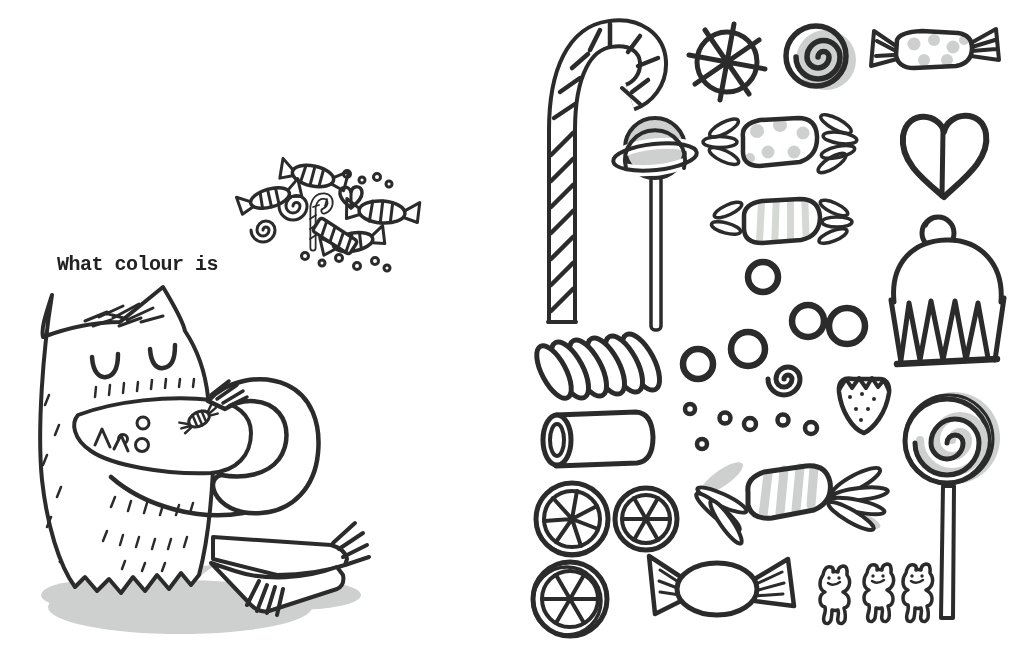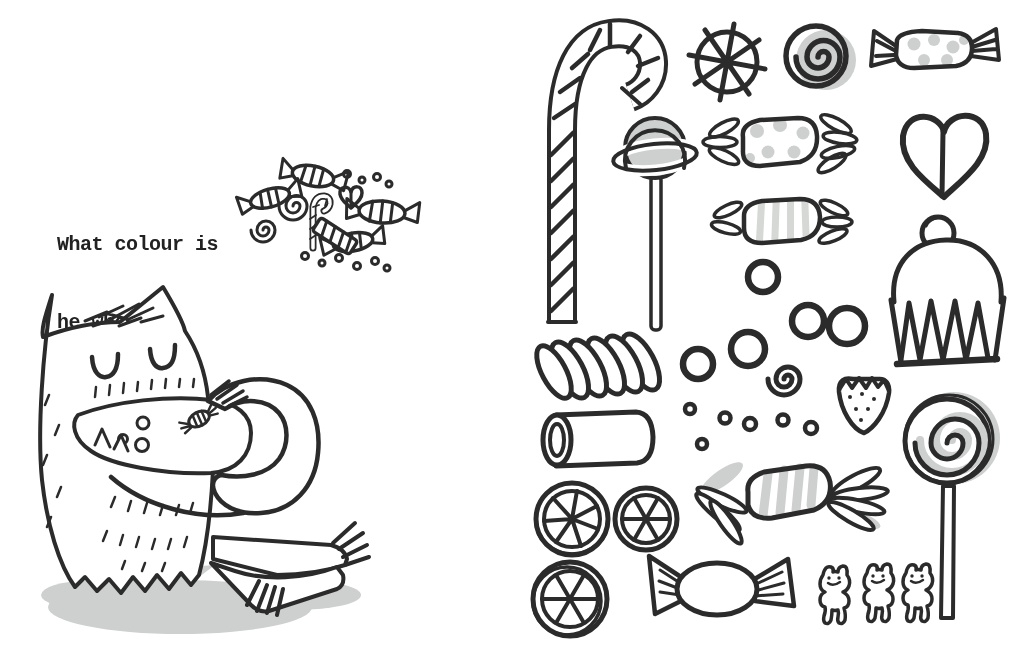--- a/index.html
+++ b/index.html
@@ -1,20 +1,20 @@
 <!DOCTYPE html>
 <html><head>
 <meta charset="utf-8">
 <style>
   html,body{margin:0;padding:0;}
   body{width:1020px;height:656px;background:#ffffff;overflow:hidden;position:relative;
        font-family:"Liberation Mono","DejaVu Sans Mono",monospace;}
   .question{position:absolute;left:57px;top:180px;font-size:20px;line-height:26px;
             font-weight:600;color:#222;letter-spacing:-0.5px;white-space:pre;}
-  .question div{height:26px;}
+  .question div{height:26px;margin-top:20px;}
   svg{position:absolute;overflow:visible;}
   #pile-svg{left:225px;top:148px;}
   #monster-svg{left:15px;top:275px;}
   #candies-svg{left:510px;top:0px;}
   .ink{stroke:#2b2b2b;}
   .nf{fill:none;}
   .wf{fill:#ffffff;}
   .gf{fill:#cdd0cf;}
   .g2{fill:#d6d8d5;}
   .rl{stroke-linecap:round;stroke-linejoin:round;}

